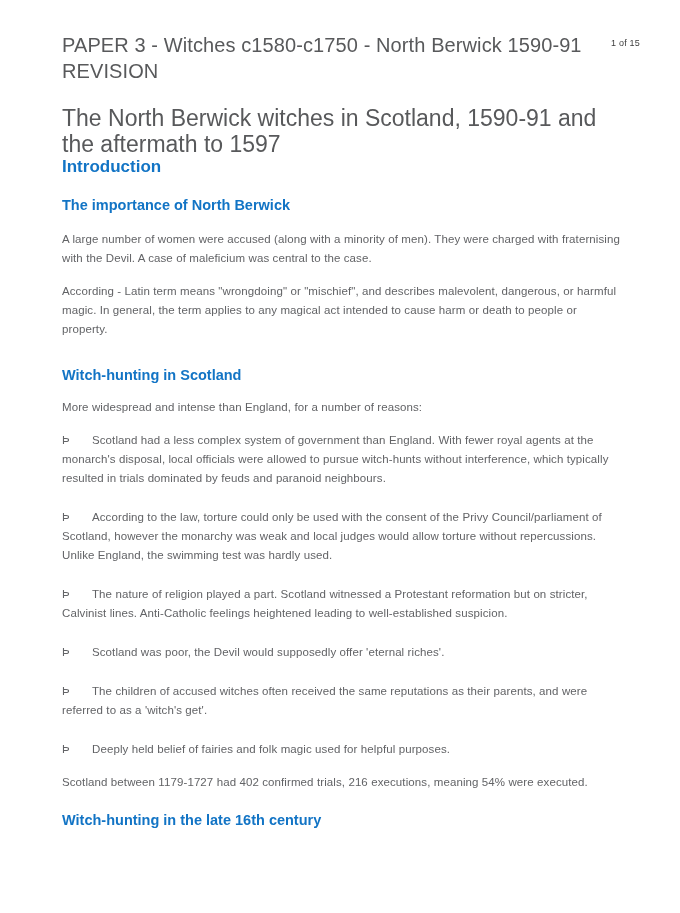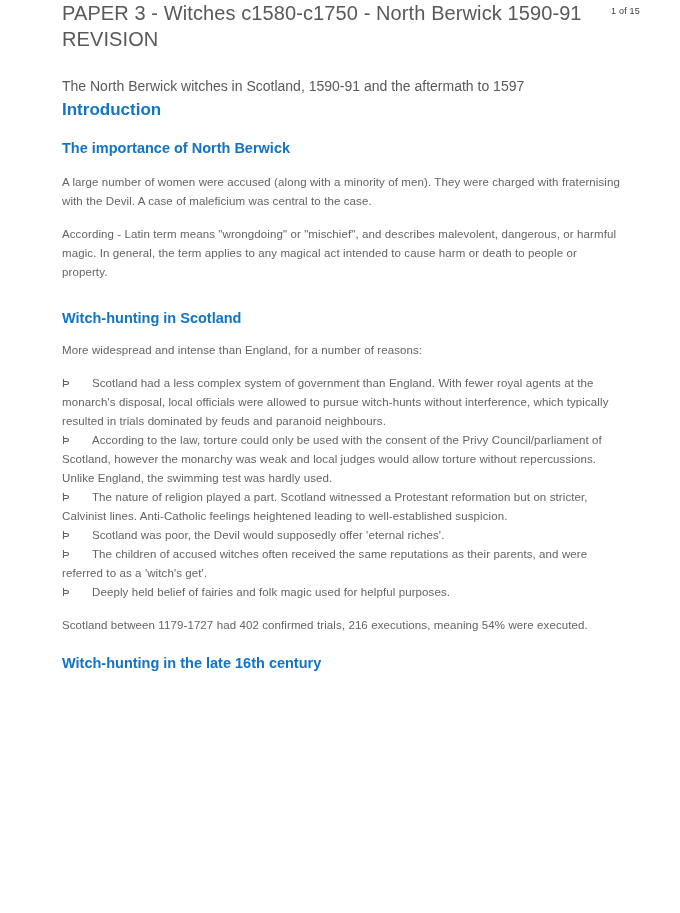--- a/index.html
+++ b/index.html
@@ -18,29 +18,30 @@
     padding: 0 56px 0 62px;
   }
   .page-indicator {
     position: absolute;
     top: 6px; right: 40px;
     font-size: 9px;
     color: #3c3c3c;
     letter-spacing: 0.2px;
   }
   h1.doc-title {
+    margin-top: 32px;
     font-size: 20px;
     font-weight: 400;
     color: #58595b;
     line-height: 26px;
     letter-spacing: 0.1px;
   }
   h2.doc-subtitle {
     margin-top: 22px;
-    font-size: 14px;
+    font-size: 23px;
     font-weight: 400;
     color: #58595b;
     line-height: 25.5px;
   }
   h3.heading-lg {
     font-size: 17px;
     font-weight: 700;
     color: #1274c5;
     line-height: 20px;
   }
@@ -55,21 +56,21 @@
   h3.heading-lg.spaced { margin-top: 26px; }
   p.body-text {
     margin-top: 14px;
     font-size: 11.5px;
     color: #626366;
     line-height: 19px;
     letter-spacing: 0.1px;
   }
   p.body-text.first { margin-top: 16px; }
   p.bullet {
-    margin-top: 0;
+    margin-top: 20px;
     font-size: 11.5px;
     color: #626366;
     line-height: 19px;
     letter-spacing: 0.1px;
   }
   p.bullet.first { margin-top: 14px; }
   .bullet-marker {
     display: inline-block;
     width: 30px;
     color: #626366;

